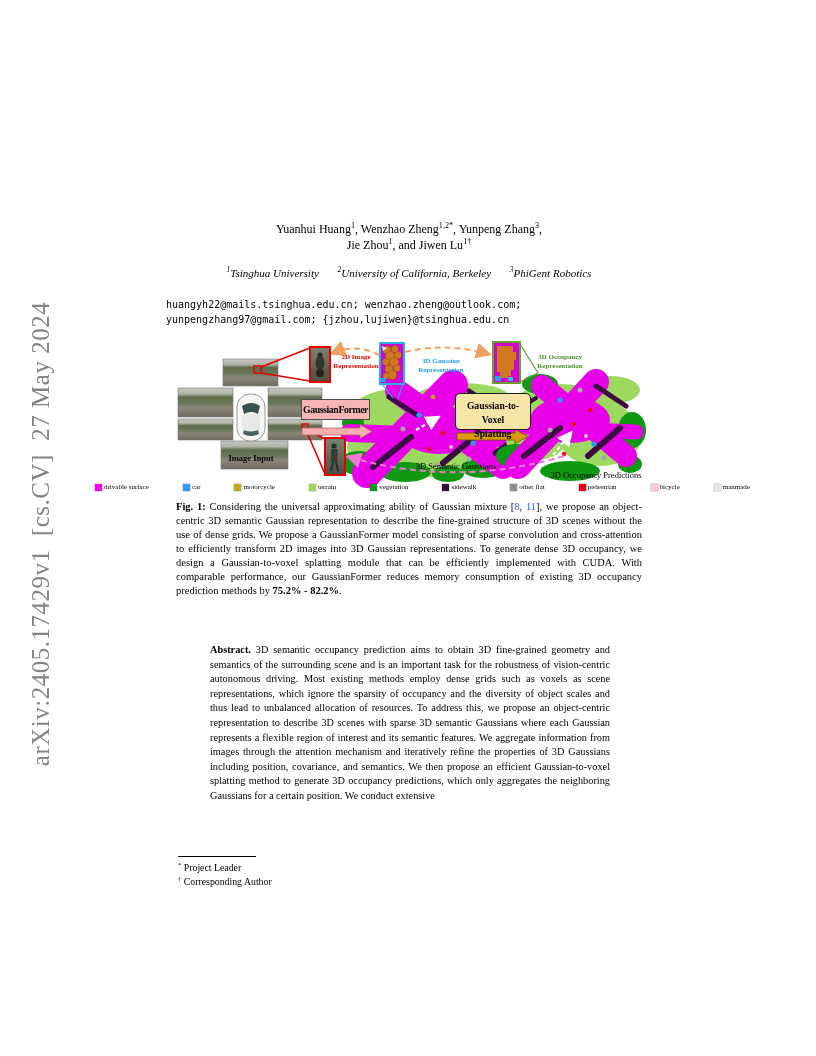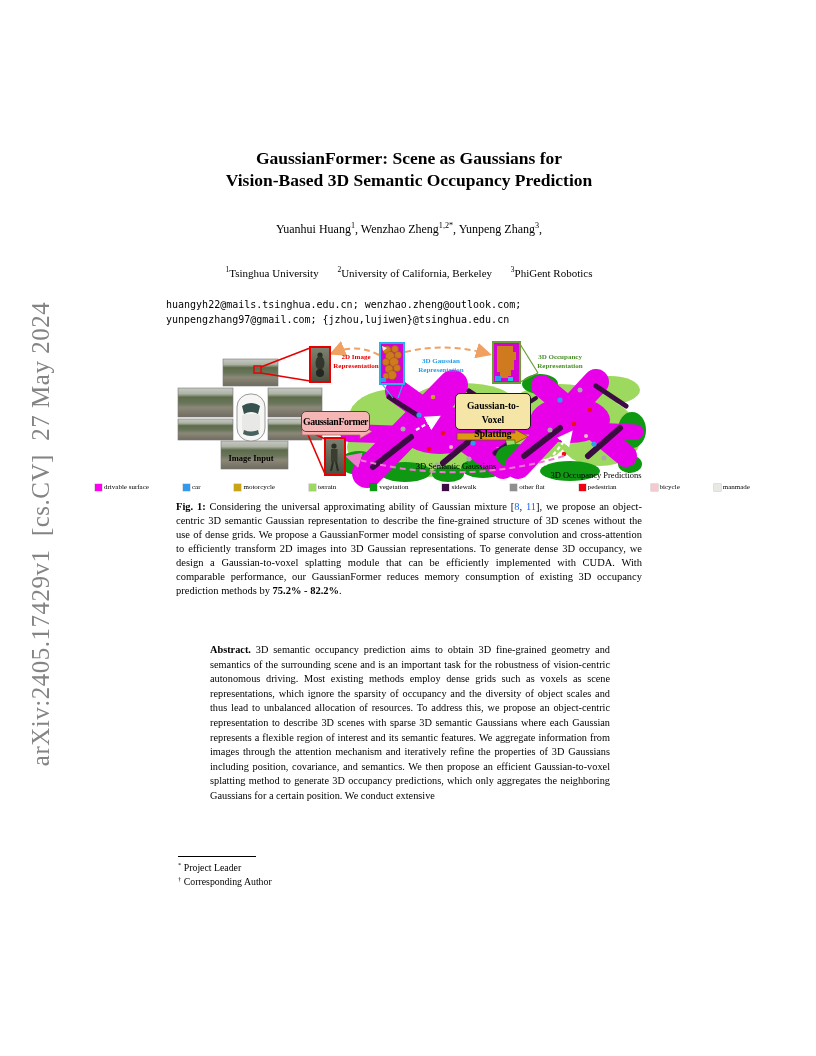--- a/index.html
+++ b/index.html
@@ -11,37 +11,37 @@
     transform:translate(-50%,-50%) rotate(-90deg);
     font-size:25px; color:#848484; white-space:pre; letter-spacing:0.5px; }
 
   
   .title { position:absolute; left:166px; top:148px; width:486px; text-align:center;
            font-weight:bold; font-size:17.5px; line-height:21.5px; }
   sup { font-size:68%; line-height:0; }
   .authors { position:absolute; left:166px; top:222px; width:486px; text-align:center;
              font-size:12px; line-height:15.5px; }
   .affils { position:absolute; left:146px; top:267px; width:526px; text-align:center; font-size:11px; }
-  .affil { margin:8px 8px; white-space:nowrap; }
+  .affil { margin:8px 8px; white-space:nowrap;font-style:italic; }
   .url-line { position:absolute; left:166px; top:284px; width:486px; text-align:center; }
   .url-link { font-family:"DejaVu Sans Mono", monospace; font-weight:bold; font-size:10px;
               color:#e6007e; text-decoration:none; }
   .emails { position:absolute; left:166px; top:298px; width:486px; text-align:left;
             font-family:"DejaVu Sans Mono", monospace; font-size:10px; line-height:14.5px; }
 
   
   .figure { position:absolute; left:176px; top:342px; width:466px; height:140px; }
   .figure svg { position:absolute; left:0; top:0; overflow:visible; }
   .fig-label { position:absolute; font-weight:bold; text-align:center; }
   .lbl-2d { left:152px; top:11px; width:56px; font-size:7px; line-height:9px; color:#e80000; }
   .lbl-g  { left:229px; top:15px; width:72px; font-size:7px; line-height:9px; color:#1e9de8; }
   .lbl-o  { left:354px; top:11px; width:60px; font-size:7px; line-height:9px; color:#4a8e28; }
   .box-gf { left:125px; top:57px; width:67px; height:19px; background:#f7b6b6;
-            border:1.4px solid #4a4a4a; border-radius:5px; font-size:9.8px; line-height:19px;
-            letter-spacing:-0.4px; text-align:center; position:absolute; font-weight:bold;margin-top:12px; }
+            border:1.4px solid #4a4a4a; border-radius:0; font-size:9.8px; line-height:19px;
+            letter-spacing:-0.4px; text-align:center; position:absolute; font-weight:bold; }
   .box-sp { left:279px; top:51px; width:74px; height:30px; background:#f5e6a8;
             border:1.5px solid #1a1a1a; border-radius:5px; font-size:9.6px; line-height:14px;
             padding-top:5px; text-align:center; position:absolute; font-weight:bold; }
   .lbl-ii { left:15px;  top:111px; width:120px; font-size:8.5px; font-weight:bold; }
   .lbl-sg { left:212px; top:119px; width:136px; font-size:8.5px; font-weight:normal; }
   .lbl-op { left:352px; top:128px; width:136px; font-size:8.5px; font-weight:normal; }
 
   
   .legend { position:absolute; left:168px; top:483px; width:480px; display:flex;
             justify-content:center; align-items:center; gap:5px; font-size:7px; }
@@ -59,27 +59,24 @@
                font-size:9.8px; line-height:13.5px; }
   .bold { font-weight:bold; }
 </style>
 </head>
 <body>
 
 <div class="page">
 
   <div class="sidebar-text">arXiv:2405.17429v1  [cs.CV]  27 May 2024</div>
 
-  <div class="title">
-    <div>GaussianFormer: Scene as Gaussians for</div>
-    <div>Vision-Based 3D Semantic Occupancy Prediction</div>
-  </div>
 
   <div class="authors">
     <div><span>Yuanhui Huang</span><sup>1</sup><span>, </span><span>Wenzhao Zheng</span><sup>1,2*</sup><span>, </span><span>Yunpeng Zhang</span><sup>3</sup><span>,</span></div>
+    <div><span>Jie Zhou</span><sup>1</sup><span>, and </span><span>Jiwen Lu</span><sup>1†</sup></div>
   </div>
 
   <div class="affils">
     <span class="affil"><sup>1</sup><span>Tsinghua University</span></span>
     <span class="affil"><sup>2</sup><span>University of California, Berkeley</span></span>
     <span class="affil"><sup>3</sup><span>PhiGent Robotics</span></span>
   </div>
 
 
   <div class="emails">

